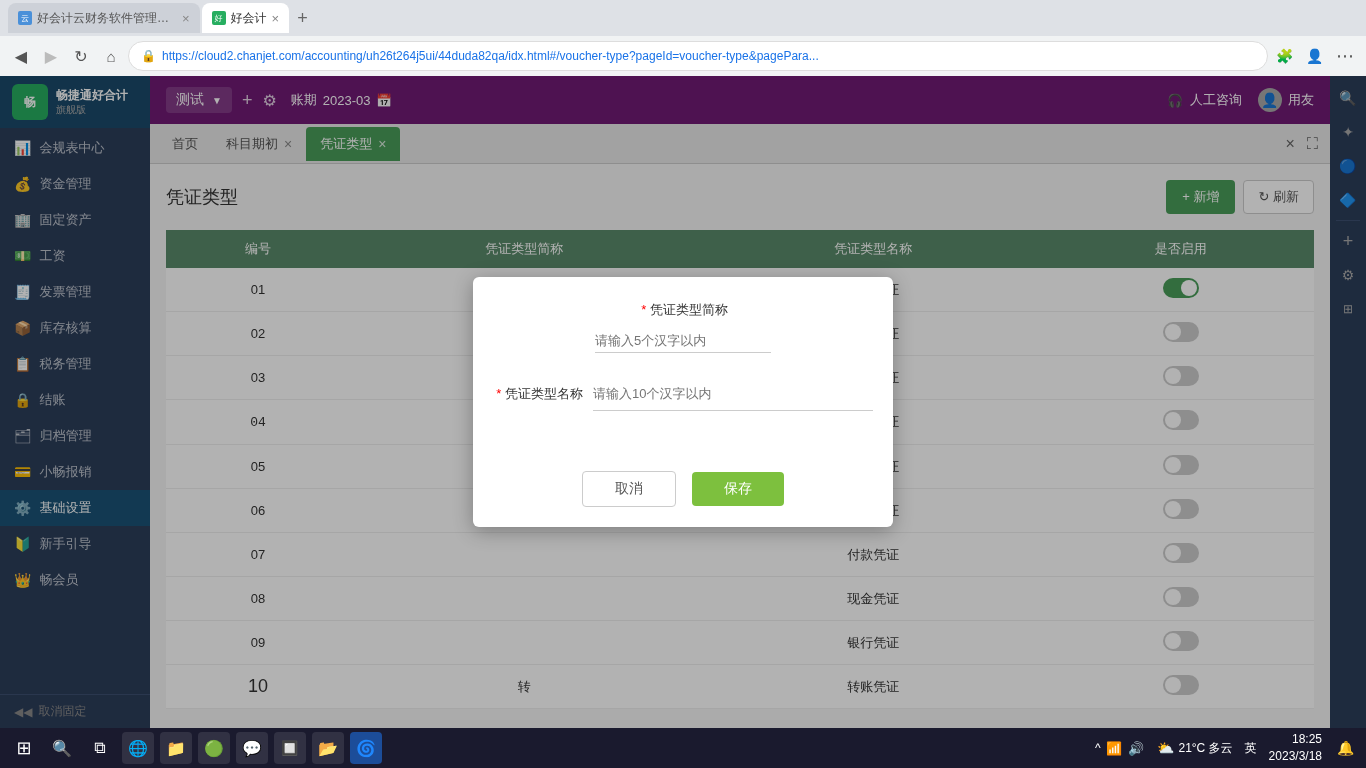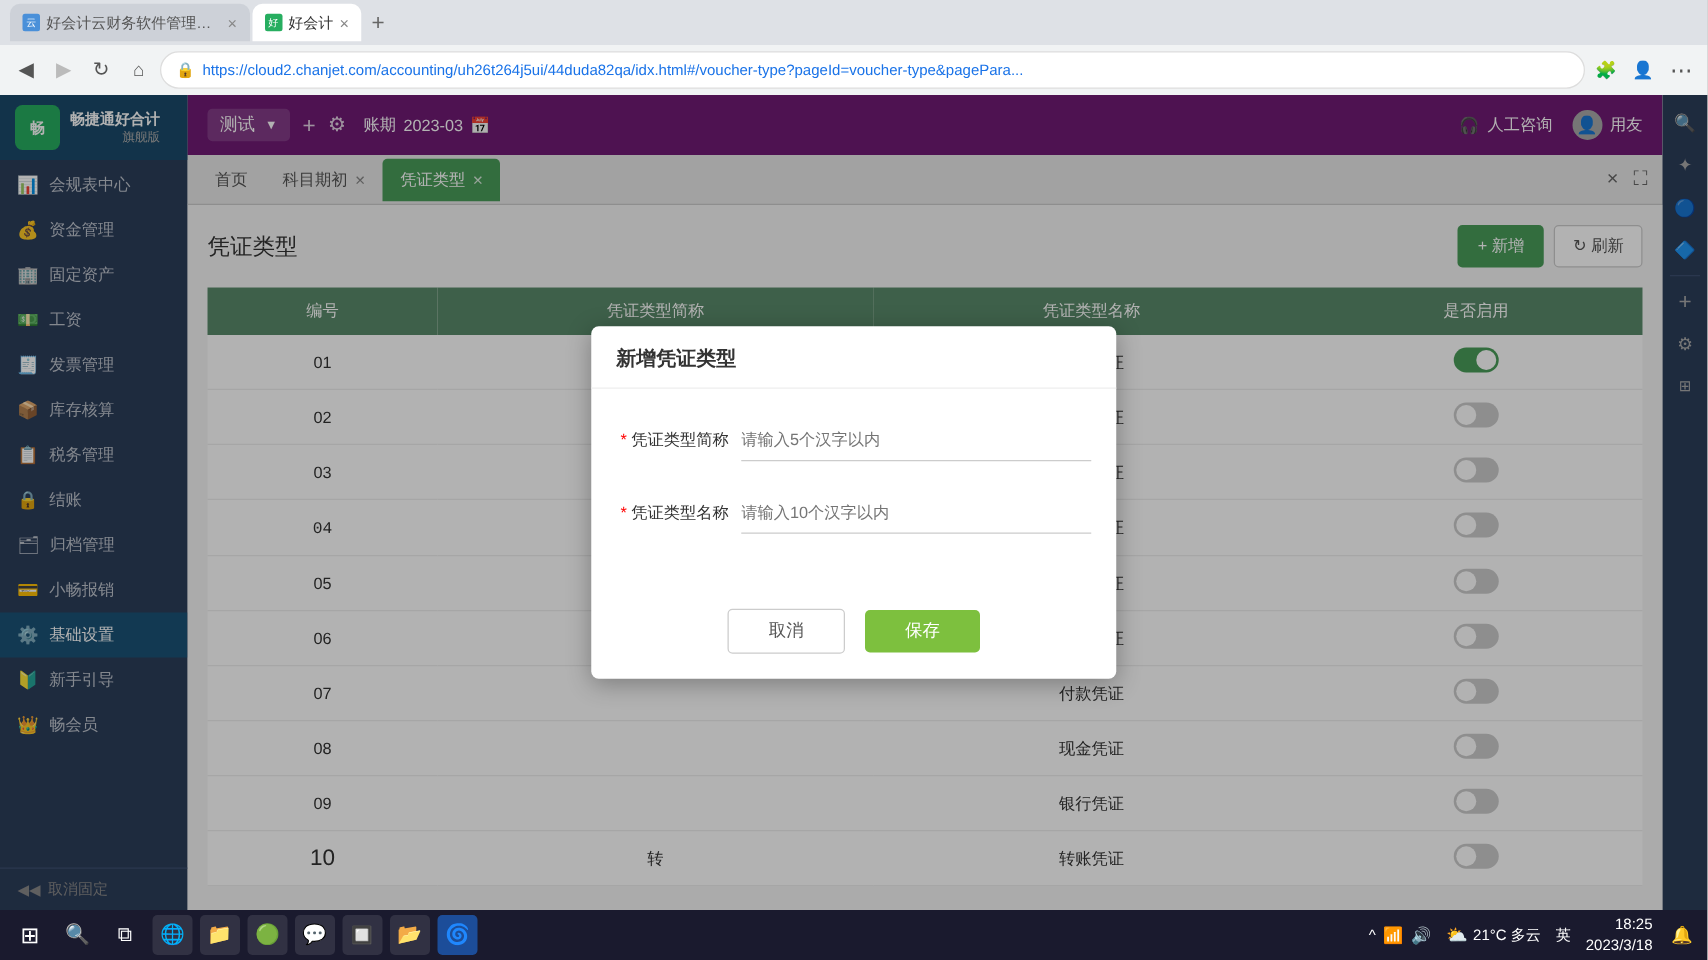--- a/index.html
+++ b/index.html
@@ -38,21 +38,21 @@
     <button style="width:26px;height:26px;border-radius:50%;border:none;background:none;cursor:pointer;color:#555;font-size:18px;">⋯</button>
   </div>
 
   <div style="display:flex;flex:1;overflow:hidden;">
 
     <div style="width:150px;background:#2c3e5a;color:#ccc;display:flex;flex-direction:column;height:100%;flex-shrink:0;">
       <div style="background:#1a4a6a;padding:8px 12px;display:flex;align-items:center;gap:8px;">
         <div style="width:36px;height:36px;background:#27ae60;border-radius:6px;display:flex;align-items:center;justify-content:center;color:white;font-size:12px;font-weight:bold;flex-shrink:0;">畅</div>
         <div>
           <div style="color:white;font-size:12px;font-weight:bold;line-height:1.4;font-family:Liberation Serif, serif;">畅捷通好合计</div>
-          <div style="font-size:10px;color:#aaa;text-align:right;">旗舰版</div>
+          <div style="font-size:10px;color:#aaa;">旗舰版</div>
         </div>
       </div>
 
       <div style="flex:1;overflow-y:auto;padding:2px 0;">
         <div style="display:flex;align-items:center;padding:9px 14px;cursor:pointer;gap:8px;color:#bdc3cc;font-size:13px;">
           <span style="font-size:14px;">📊</span>
           <span>会规表中心</span>
         </div>
         <div style="display:flex;align-items:center;padding:9px 14px;cursor:pointer;gap:8px;color:#bdc3cc;font-size:13px;">
           <span style="font-size:14px;">💰</span>
@@ -248,26 +248,23 @@
       <div style="width:24px;height:1px;background:#3d5070;"></div>
       <div style="width:28px;height:28px;border-radius:4px;display:flex;align-items:center;justify-content:center;cursor:pointer;color:#aaa;font-size:18px;">+</div>
       <div style="width:28px;height:28px;border-radius:4px;display:flex;align-items:center;justify-content:center;cursor:pointer;color:#aaa;font-size:14px;">⚙</div>
       <div style="width:28px;height:28px;border-radius:4px;display:flex;align-items:center;justify-content:center;cursor:pointer;color:#aaa;font-size:12px;">⊞</div>
     </div>
 
   </div>
 
   <div style="position:absolute;top:76px;left:0;right:0;bottom:40px;background:rgba(0,0,0,0.3);display:flex;align-items:center;justify-content:center;z-index:100;">
     <div style="background:white;border-radius:6px;width:420px;box-shadow:0 4px 20px rgba(0,0,0,0.3);">
-      <div style="padding:16px 20px 12px;font-size:16px;color:#333;font-weight:bold;border-bottom:1px solid #eee;">
-        <span>新增凭证类型</span>
-      </div>
       <div style="padding:24px 20px;">
 
-        <div style="display:flex;align-items:center;margin-bottom:24px;gap:10px;">
+        <div style="display:flex;align-items:center;margin-bottom:24px;gap:10px;flex-direction:column;">
           <label style="font-size:13px;color:#333;white-space:nowrap;min-width:90px;text-align:right;">
             <span style="color:red;">*</span>
             <span>凭证类型简称</span>
           </label>
           <input type="text" style="flex: 1 1 0%; height: 34px; border-top: none; border-right: none; border-left: none; border-image: initial; border-bottom: 1px solid rgb(204, 204, 204); outline: none; font-size: 13px; color: rgb(51, 51, 51); padding: 4px 0px; background: transparent;" placeholder="请输入5个汉字以内">
         </div>
 
         <div style="display:flex;align-items:center;margin-bottom:28px;gap:10px;">
           <label style="font-size:13px;color:#333;white-space:nowrap;min-width:90px;text-align:right;">
             <span style="color:red;">*</span>

